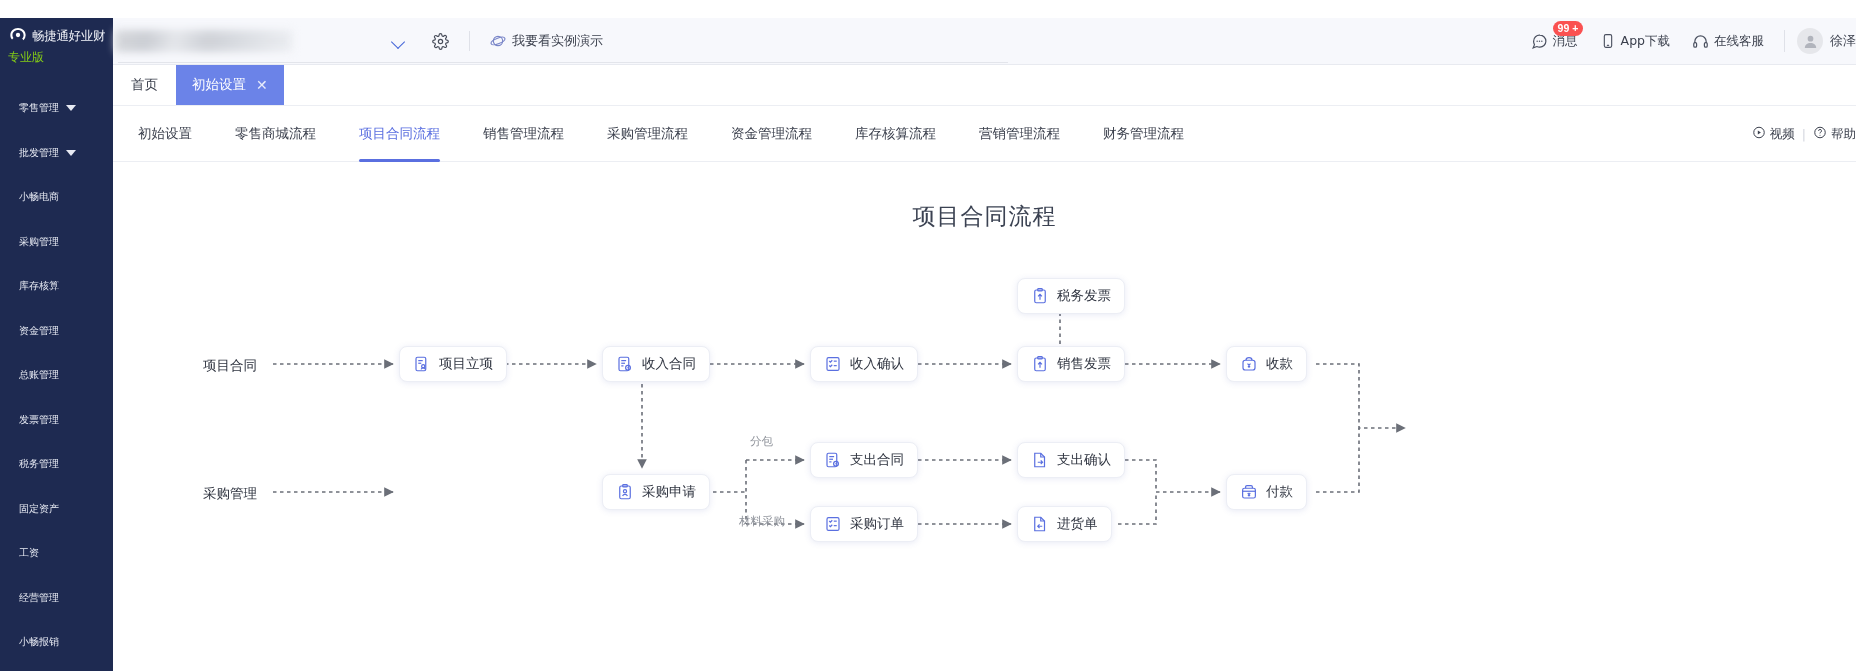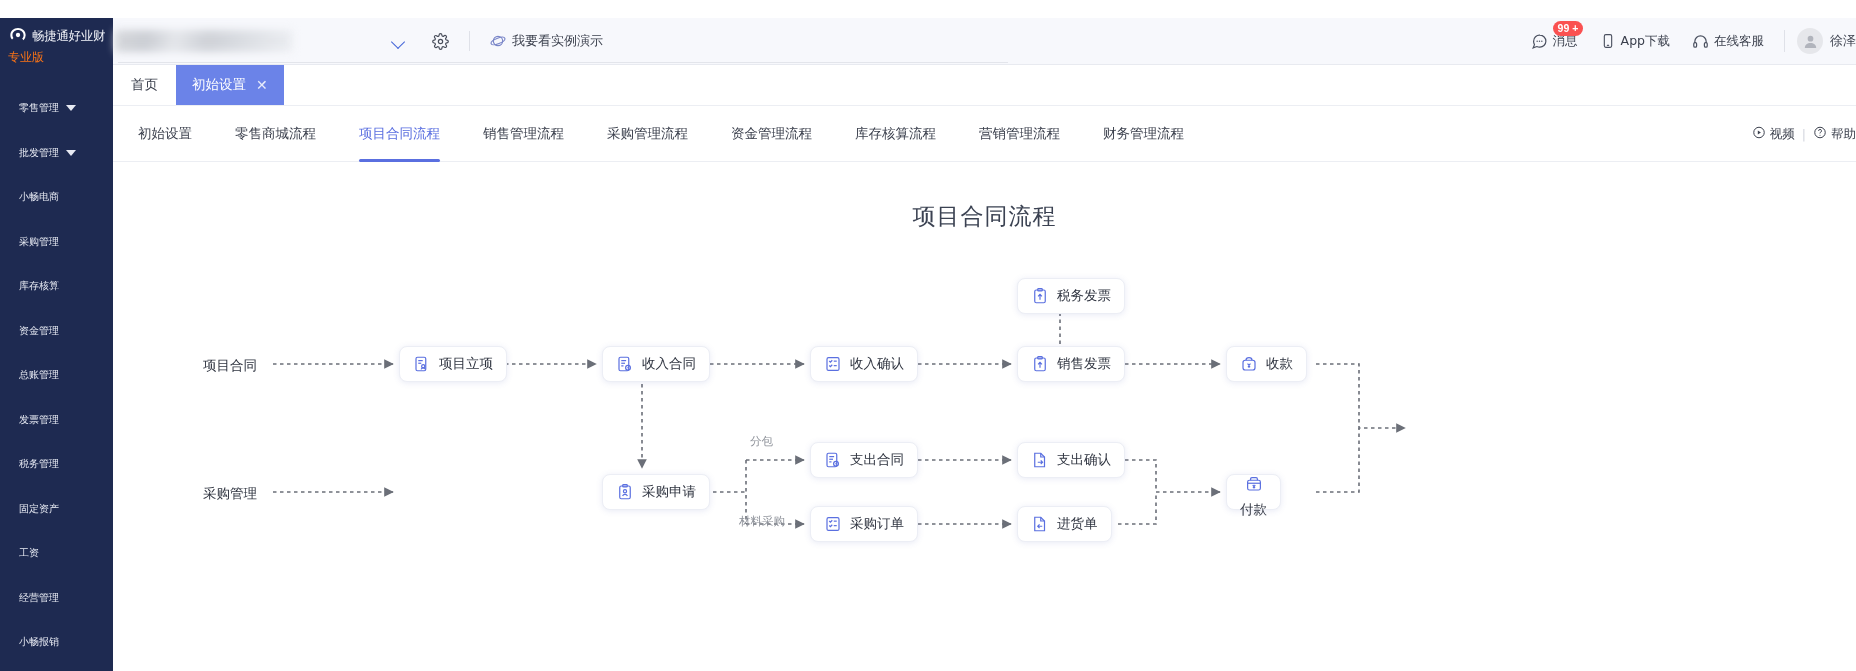--- a/index.html
+++ b/index.html
@@ -34,21 +34,21 @@
     position: relative;
   }
   .logo-mark svg { display:block; }
   .logo-text {
     font-size: 12.5px; color: #f2f4fa; white-space: nowrap;
     letter-spacing: -0.3px;
     font-family: "DejaVu Sans", sans-serif;
   }
   .logo-sub {
     margin-top: 3px;
-    font-size: 12px; color: #f97316;
+    font-size: 12px; color: #84cc16;
     font-family: "DejaVu Sans", sans-serif;
   }
   .nav-list { margin-top: 6px; }
   .nav-item {
     height: 44.5px;
     display: flex; align-items: center;
     padding-left: 19px;
     font-size: 10px;
     color: #e7eaf3;
     cursor: pointer;
@@ -603,21 +603,21 @@
         <span class="nico">
           <svg width="18" height="18" viewBox="0 0 24 24" fill="none" stroke="#5a6fe0" stroke-width="1.6">
             <path d="M5 3h8l5 5v13H5z"></path>
               <path d="M13 3v5h5"></path>
             <path d="M15 15H9M11.4 12.6L9 15l2.4 2.4"></path>
           </svg>
         </span>
         <span>进货单</span>
       </div>
 
-      <div class="node" style="left:1113px; top:368px;flex-direction:column;">
+      <div class="node" style="left:1113px; top:368px;">
         <span class="nico">
           <svg width="18" height="18" viewBox="0 0 24 24" fill="none" stroke="#5a6fe0" stroke-width="1.6">
             <rect x="3.5" y="7" width="17" height="13" rx="2.4"></rect>
             <path d="M7.5 7V5.2A1.7 1.7 0 0 1 9.2 3.5h5.6A1.7 1.7 0 0 1 16.5 5.2V7"></path>
             <line x1="3.5" y1="11" x2="20.5" y2="11"></line>
             <path d="M10.3 13.3l1.7 1.8 1.7-1.8M12 15.1v3M10.4 16.6h3.2"></path>
           </svg>
         </span>
         <span>付款</span>
       </div>

